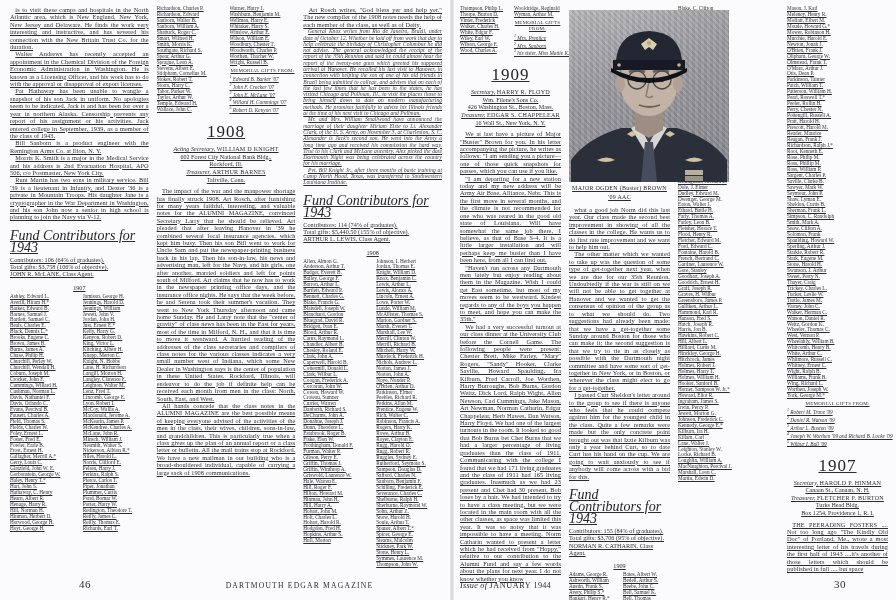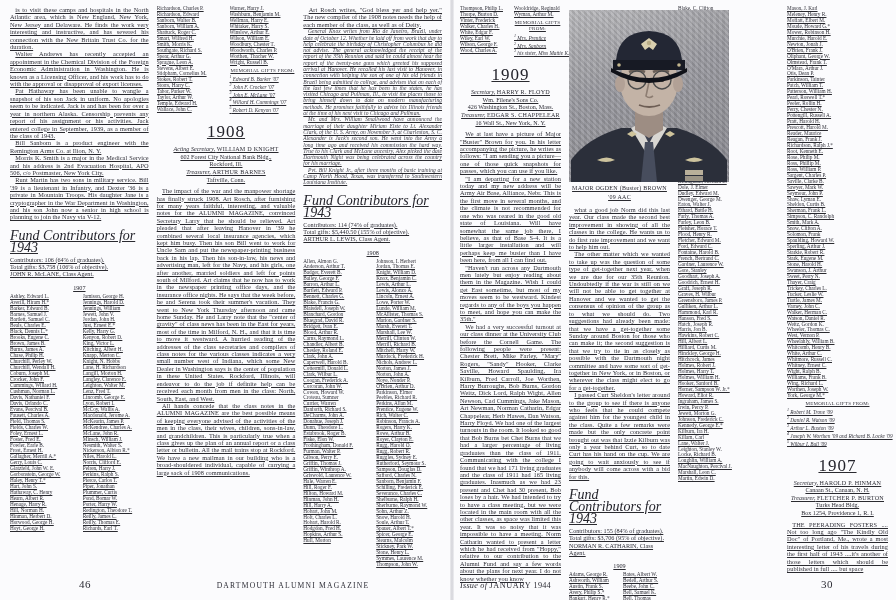--- a/index.html
+++ b/index.html
@@ -49,21 +49,21 @@
   .photo{width:160px;height:172px;margin:4px auto 2px auto;position:relative;overflow:hidden;
     background:#8d8d92;}
   .photo .bg{position:absolute;inset:0;
     background:
       repeating-linear-gradient(45deg,rgba(255,255,255,0.07) 0 2px,rgba(0,0,0,0.07) 2px 4px),
       linear-gradient(160deg,#b9b9bc 0%,#9a9aa0 40%,#86868d 100%);}
   .photo .wall{position:absolute;left:0;right:0;top:0;height:100%;
     background:repeating-linear-gradient(90deg,rgba(255,255,255,0.10) 0 3px,rgba(0,0,0,0.06) 3px 6px);opacity:.55;}
   .capt{text-align:center;font-size:6.0px;line-height:9px;letter-spacing:0.045em;color:#2d2d36;margin:1px 0 4px 0;}
 
-  .footrow{position:absolute;bottom:8px;left:0;right:16px;}
+  .footrow{position:absolute;bottom:8px;left:0;right:3px;}
   .foot-left{display:flex;align-items:flex-end;}
   .folio{font-size:11px;line-height:13px;color:#2b2b34;letter-spacing:0.04em;}
   .magname{font-size:7.6px;letter-spacing:0.16em;color:#2d2d36;}
   .issue{font-size:8.2px;letter-spacing:0.03em;color:#2b2b34;}
   .issue i{font-style:italic;}
   .issue .sc{font-variant:small-caps;letter-spacing:0.07em;}
 </style>
 </head>
 <body>
 
@@ -360,21 +360,21 @@
             </div>
         </div>
       </div>
     </div>
 
     <div class="footrow foot-left" style="padding:0 10px;">
       <div style="flex:0 0 150px;text-align:center;">
         <span class="folio">46</span>
       </div>
       <div style="flex:1;text-align:center;">
-        <span class="magname">DARTMOUTH ALUMNI MAGAZINE</span>
+        <span class="magname">DARTMOUTH EDGAR MAGAZINE</span>
       </div>
     </div>
   </div>
 
   <div class="page page-right">
     <div class="cols">
 
       <div class="col">
         <div class="namecols">
           <div class="namecol">

